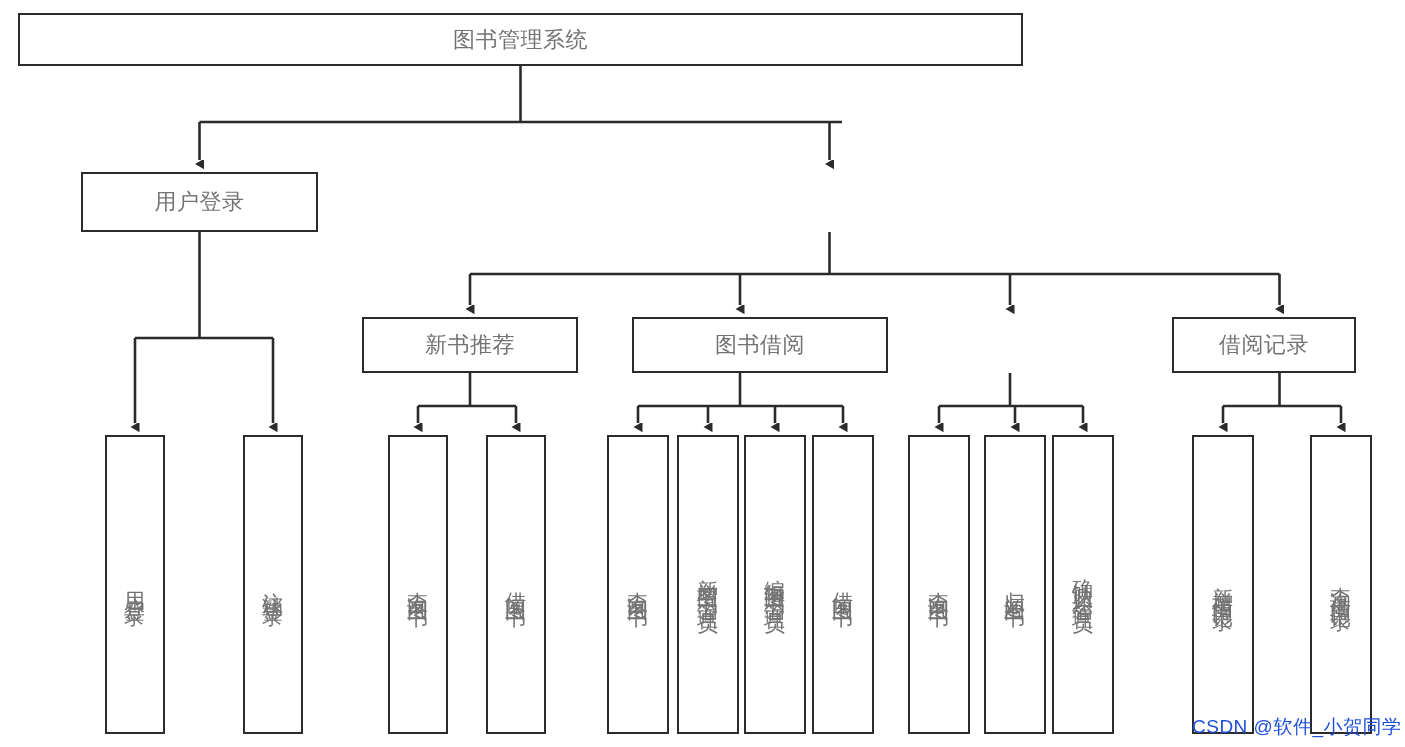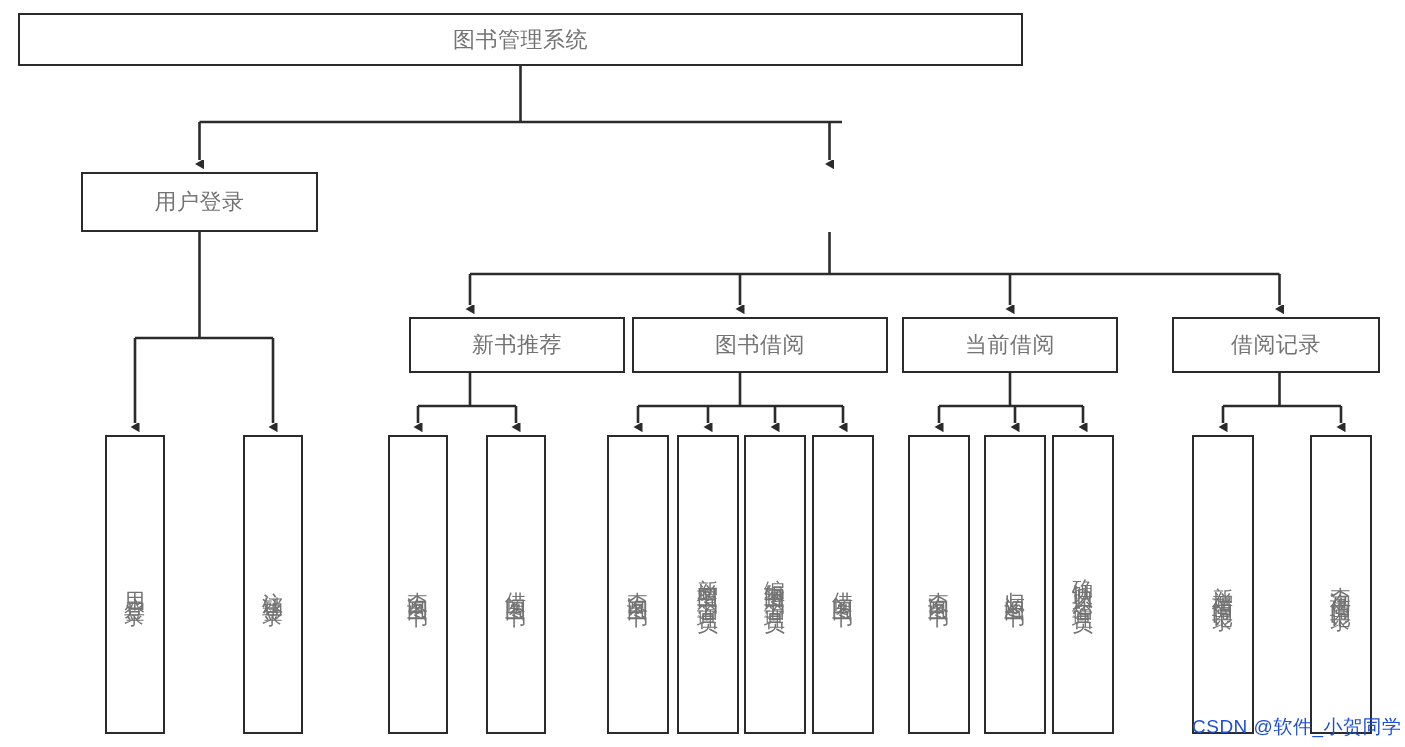--- a/index.html
+++ b/index.html
@@ -114,30 +114,27 @@
   </svg>
 
   <div class="node horizontal" style="left:18px; top:13px; width:1005px; height:53px;">
     <span>图书管理系统</span>
   </div>
 
   <div class="node horizontal" style="left:81px; top:172px; width:237px; height:60px;">
     <span>用户登录</span>
   </div>
 
-  <div class="node horizontal" style="left:362px; top:317px; width:216px; height:56px;margin-left:47px;">
+  <div class="node horizontal" style="left:362px; top:317px; width:216px; height:56px;">
     <span>新书推荐</span>
   </div>
   <div class="node horizontal" style="left:632px; top:317px; width:256px; height:56px;">
     <span>图书借阅</span>
   </div>
-  <div class="node horizontal" style="left:902px; top:317px; width:216px; height:56px;">
-    <span>当前借阅</span>
-  </div>
-  <div class="node horizontal" style="left:1172px; top:317px; width:208px; height:56px;font-family:Liberation Mono, monospace;">
+  <div class="node horizontal" style="left:1172px; top:317px; width:184px; height:56px;font-family:Liberation Mono, monospace;">
     <span>借阅记录</span>
   </div>
 
   <div class="node vertical" style="left:105px; top:435px; width:60px; height:299px;">
     <span class="vtext">用户登录</span>
   </div>
   <div class="node vertical" style="left:243px; top:435px; width:60px; height:299px;">
     <span class="vtext">注销登录</span>
   </div>
 

